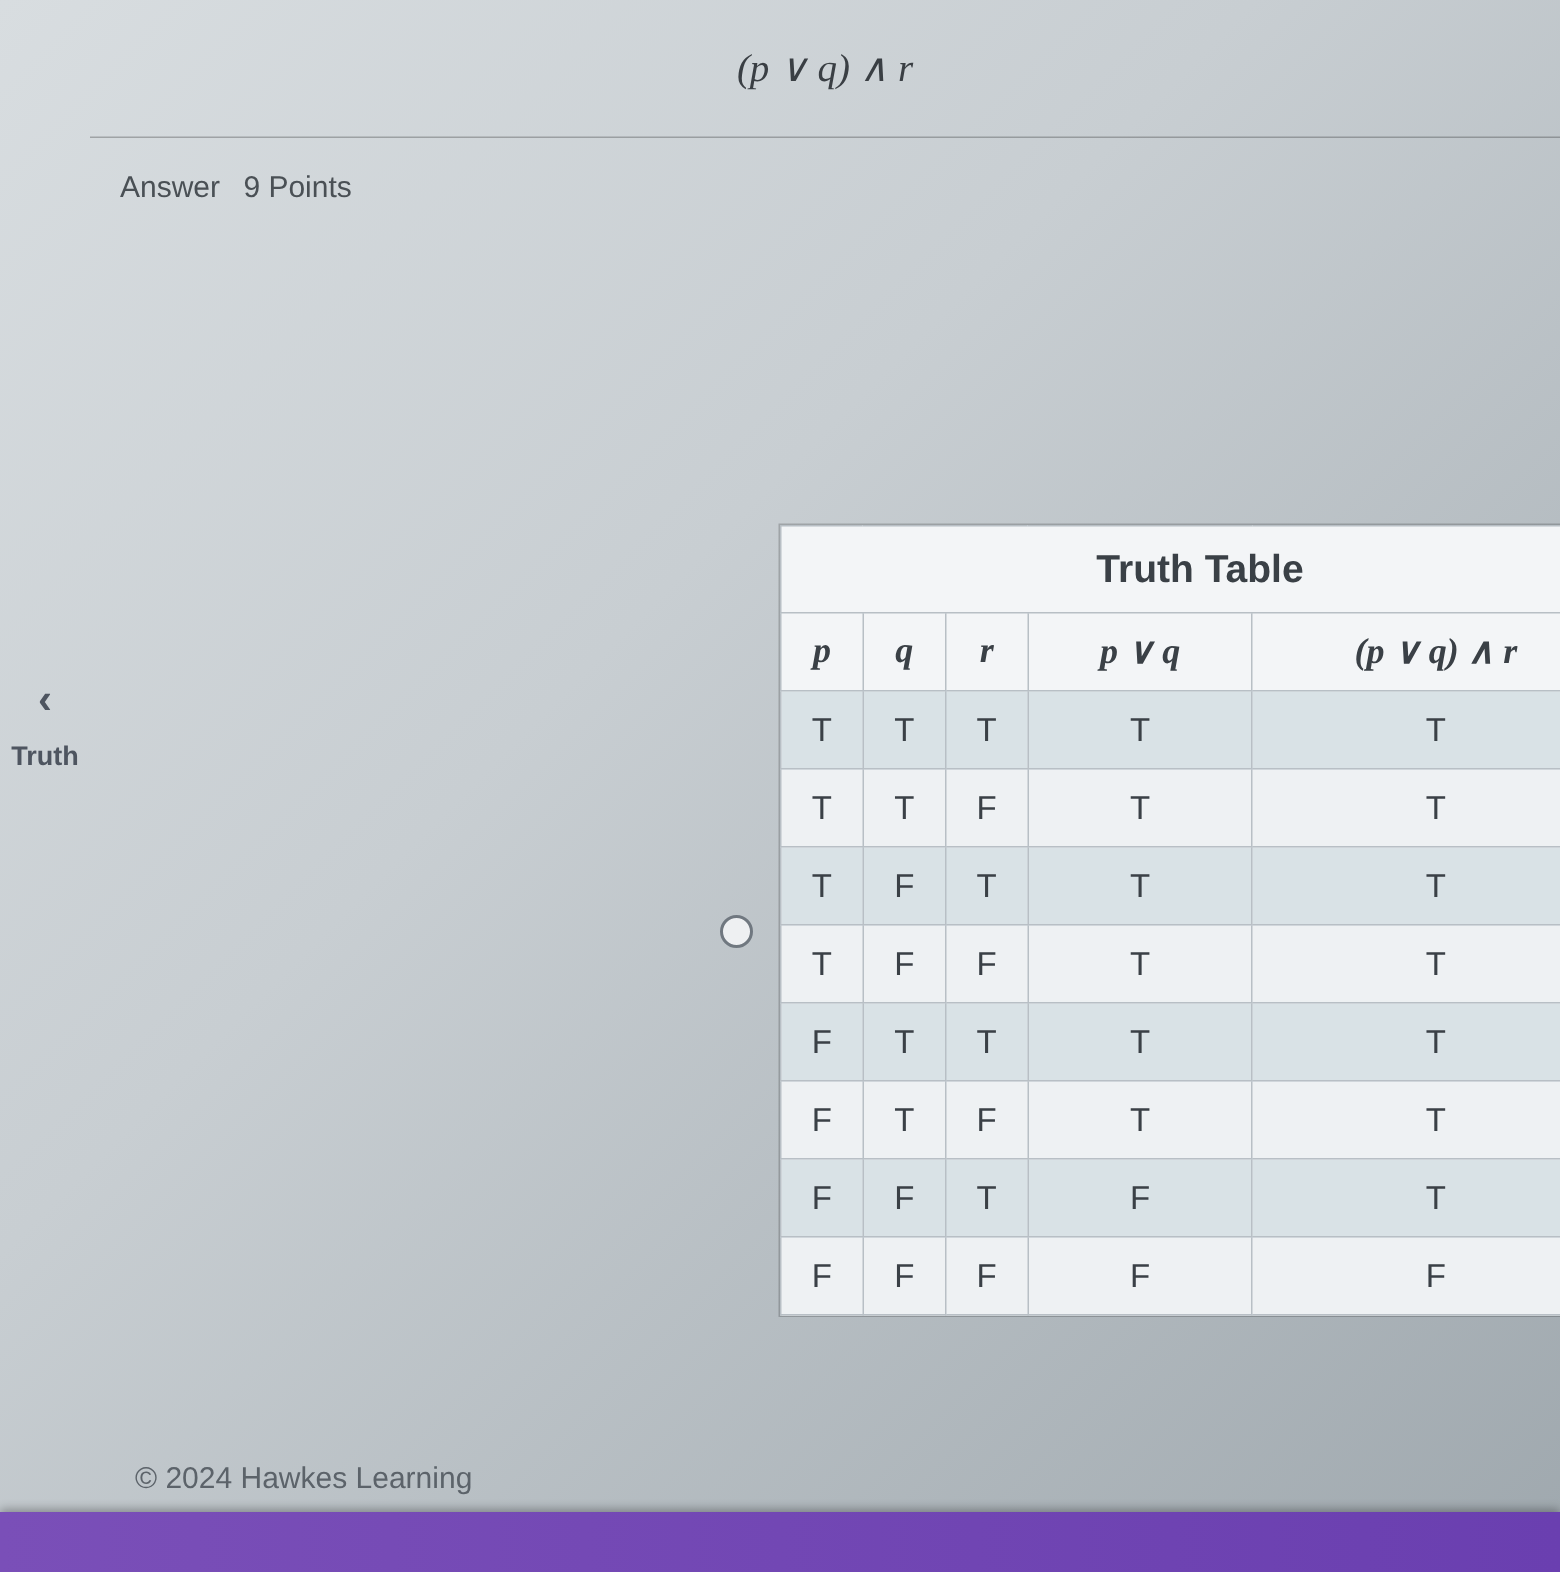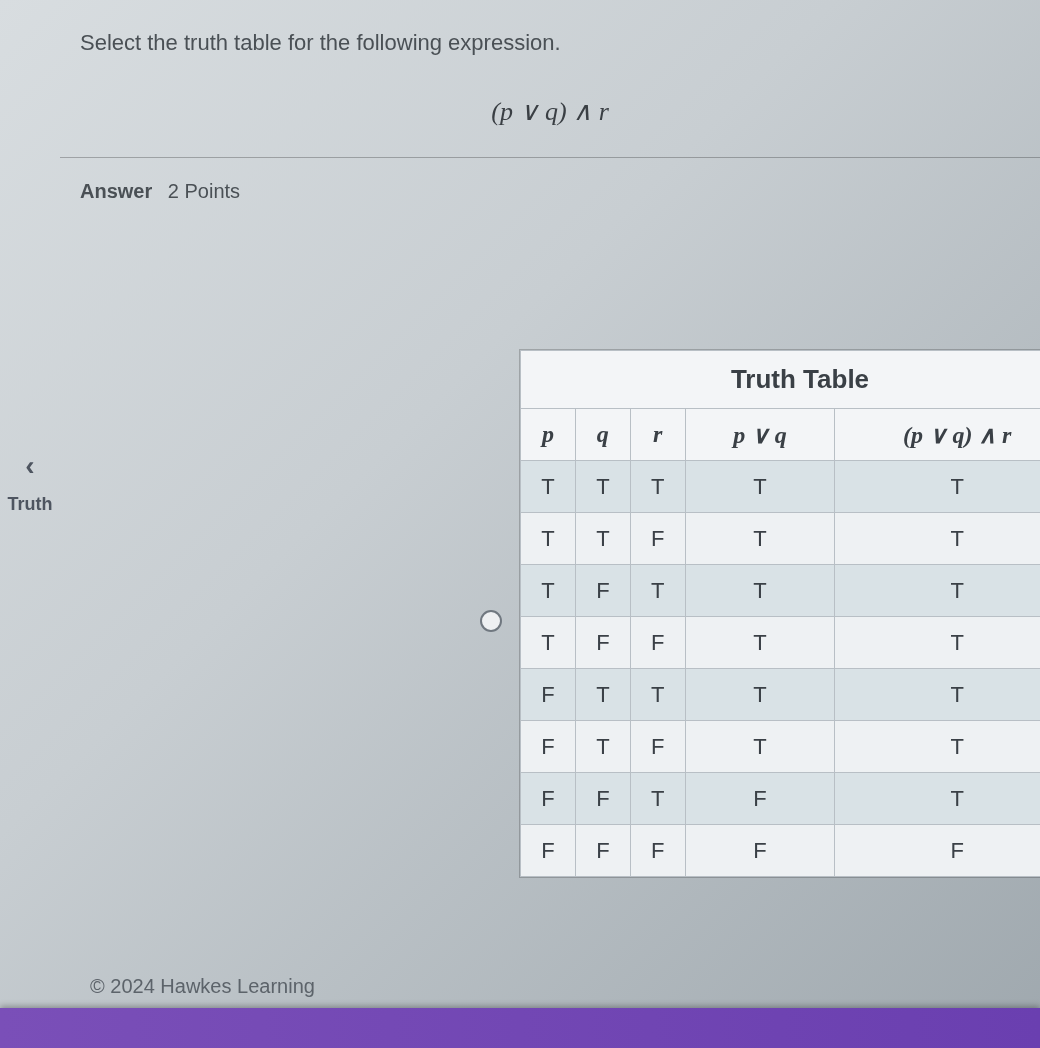--- a/index.html
+++ b/index.html
@@ -32,21 +32,21 @@
     font-size: 26px;
     font-style: italic;
     font-family: "Times New Roman", serif;
     color: #3a3f44;
   }
   .answer-header {
     padding: 22px 20px 10px 20px;
     font-size: 20px;
     color: #4a5055;
   }
-  .answer-header .label { font-weight: bold; margin-right: 10px; }
+  .answer-header .label { font-weight: normal; margin-right: 10px; }
   .prev-nav {
     position: absolute;
     left: 0;
     top: 450px;
     width: 60px;
     text-align: center;
     color: #4e5560;
   }
   .prev-nav .chev {
     font-size: 28px;
@@ -121,27 +121,26 @@
 <body>
 
 <div class="prev-nav">
   <span class="chev">‹</span>
   <span class="lbl">Truth</span>
 </div>
 
 <div class="page">
 
   <div class="question-block">
-    <div class="question-text">Select the truth table for the following expression.</div>
     <div class="expression">(p ∨ q) ∧ r</div>
   </div>
 
   <div class="answer-header">
     <span class="label">Answer</span>
-    <span>2 Points</span>
+    <span>9 Points</span>
   </div>
 
   <div class="table-wrap">
     <div class="radio"></div>
     <table class="truth">
       <thead>
         <tr>
           <th class="title" colspan="5">Truth Table</th>
         </tr>
         <tr class="cols">

